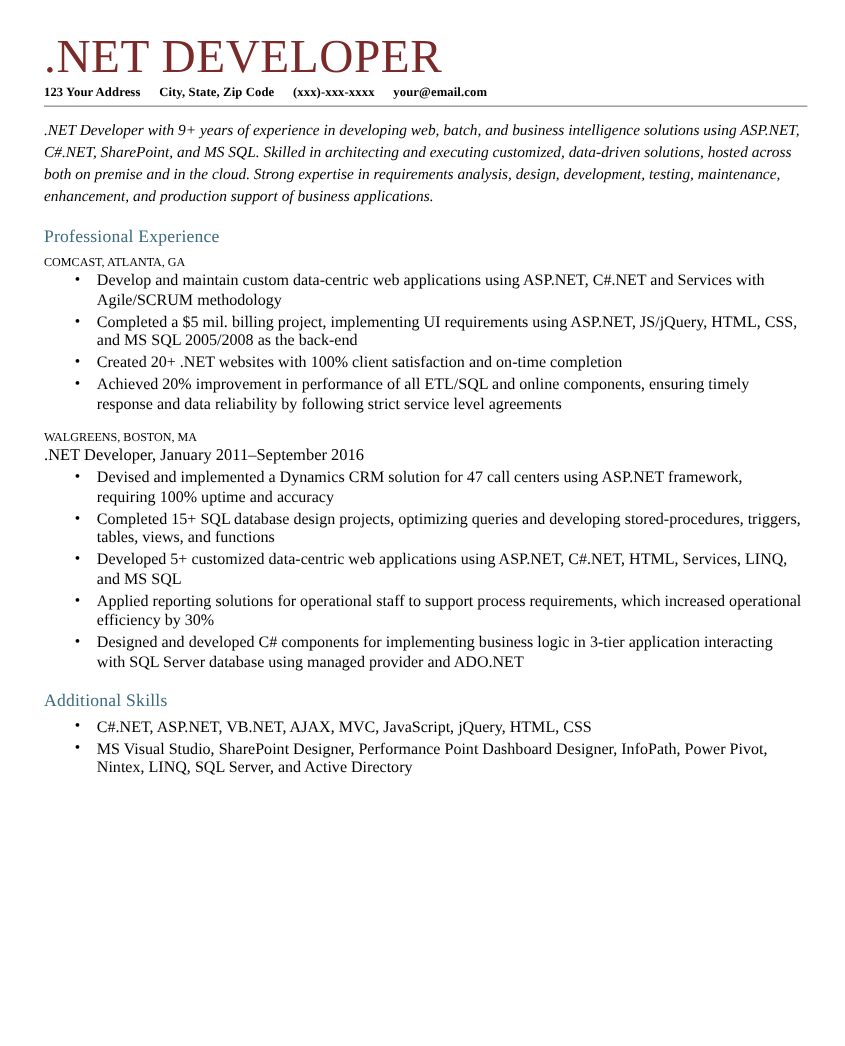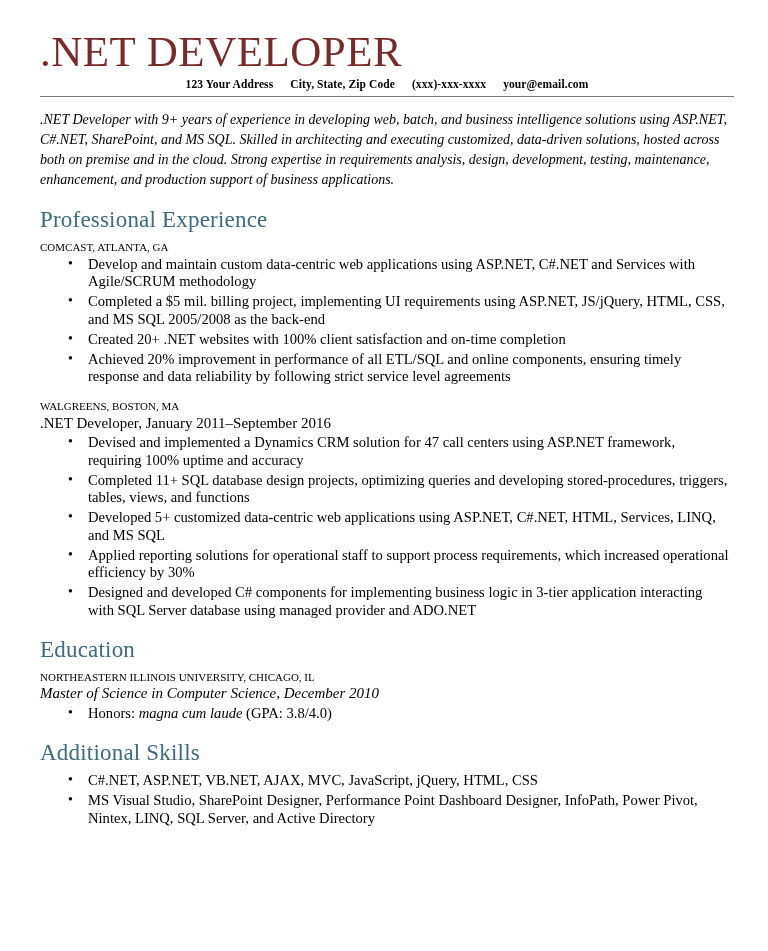--- a/index.html
+++ b/index.html
@@ -31,41 +31,40 @@
     margin: 0 0 4px 0;
     padding: 0;
   }
   .contact-line {
     font-size: 11.5px;
     font-weight: bold;
     letter-spacing: 0.1px;
     margin: 0;
     padding: 0 0 6px 0;
     white-space: nowrap;
-    text-align: center;
   }
   .contact-item { display: inline; }
   .contact-gap { display: inline-block; width: 17px; }
   .divider {
     border: 0;
     border-top: 1.6px solid #7a7a7a;
     margin: 0 0 13px 0;
     width: 694px;
   }
   .summary {
     font-style: italic;
     font-size: 14px;
     line-height: 1.44;
     margin: 0 0 16px 0;
     width: 700px;
     text-align: left;
   }
   .section-heading {
     color: #3D6B80;
-    font-size: 23px;
+    font-size: 16px;
     font-weight: normal;
     line-height: 1.2;
     margin: 0 0 6px 0;
     padding: 0;
     letter-spacing: 0.2px;
   }
   .section-block { margin-bottom: 14px; }
   .job { margin-bottom: 11px; }
   .job:last-child { margin-bottom: 0; }
   .org {
@@ -131,36 +130,28 @@
         <li><span class="bullet-text">Created 20+ .NET websites with 100% client satisfaction and on-time completion</span></li>
         <li><span class="bullet-text">Achieved 20% improvement in performance of all ETL/SQL and online components, ensuring timely response and data reliability by following strict service level agreements</span></li>
       </ul>
     </div>
 
     <div class="job">
       <div class="org">WALGREENS, BOSTON, MA</div>
       <div class="role">.NET Developer, January 2011–September 2016</div>
       <ul class="bullets">
         <li><span class="bullet-text">Devised and implemented a Dynamics CRM solution for 47 call centers using ASP.NET framework, requiring 100% uptime and accuracy</span></li>
-        <li><span class="bullet-text">Completed 11+ SQL database design projects, optimizing queries and developing stored-procedures, triggers, tables, views, and functions</span></li>
+        <li><span class="bullet-text">Completed 15+ SQL database design projects, optimizing queries and developing stored-procedures, triggers, tables, views, and functions</span></li>
         <li><span class="bullet-text">Developed 5+ customized data-centric web applications using ASP.NET, C#.NET, HTML, Services, LINQ, and MS SQL</span></li>
         <li><span class="bullet-text">Applied reporting solutions for operational staff to support process requirements, which increased operational efficiency by 30%</span></li>
         <li><span class="bullet-text">Designed and developed C# components for implementing business logic in 3-tier application interacting with SQL Server database using managed provider and ADO.NET</span></li>
       </ul>
     </div>
   </div>
 
-  <div class="section-block edu-heading-wrap">
-    <h2 class="section-heading">Education</h2>
-    <div class="org">NORTHEASTERN ILLINOIS UNIVERSITY, CHICAGO, IL</div>
-    <div class="role italic">Master of Science in Computer Science, December 2010</div>
-    <ul class="bullets">
-      <li><span>Honors: </span><span class="em">magna cum laude</span><span> (GPA: 3.8/4.0)</span></li>
-    </ul>
-  </div>
 
   <div class="section-block">
     <h2 class="section-heading">Additional Skills</h2>
     <ul class="bullets skills-list">
       <li><span class="bullet-text">C#.NET, ASP.NET, VB.NET, AJAX, MVC, JavaScript, jQuery, HTML, CSS</span></li>
       <li><span class="bullet-text">MS Visual Studio, SharePoint Designer, Performance Point Dashboard Designer, InfoPath, Power Pivot, Nintex, LINQ, SQL Server, and Active Directory</span></li>
     </ul>
   </div>
 
 </div>

